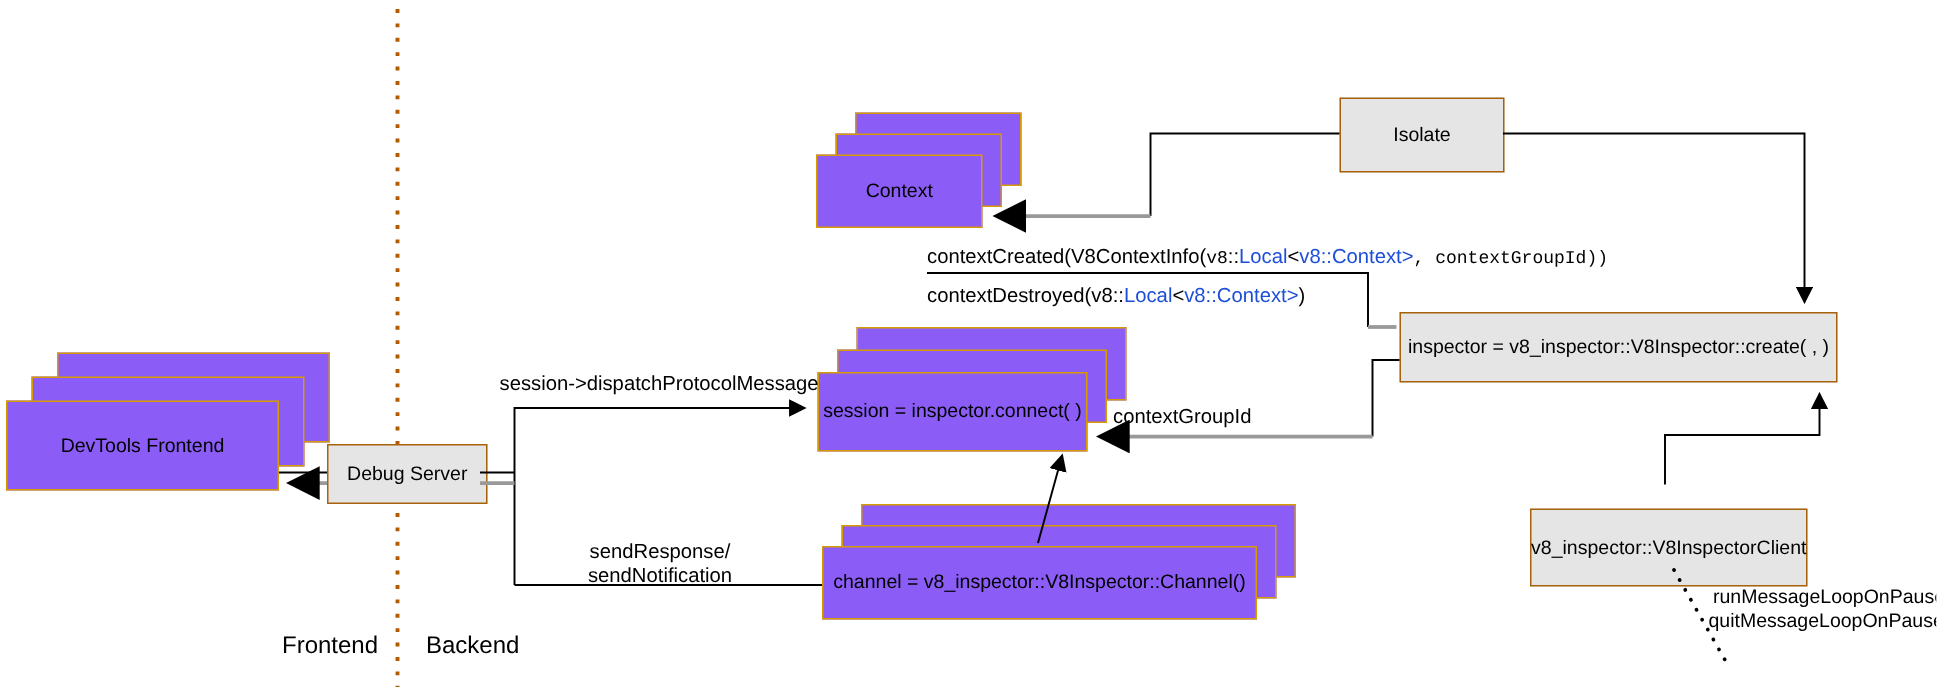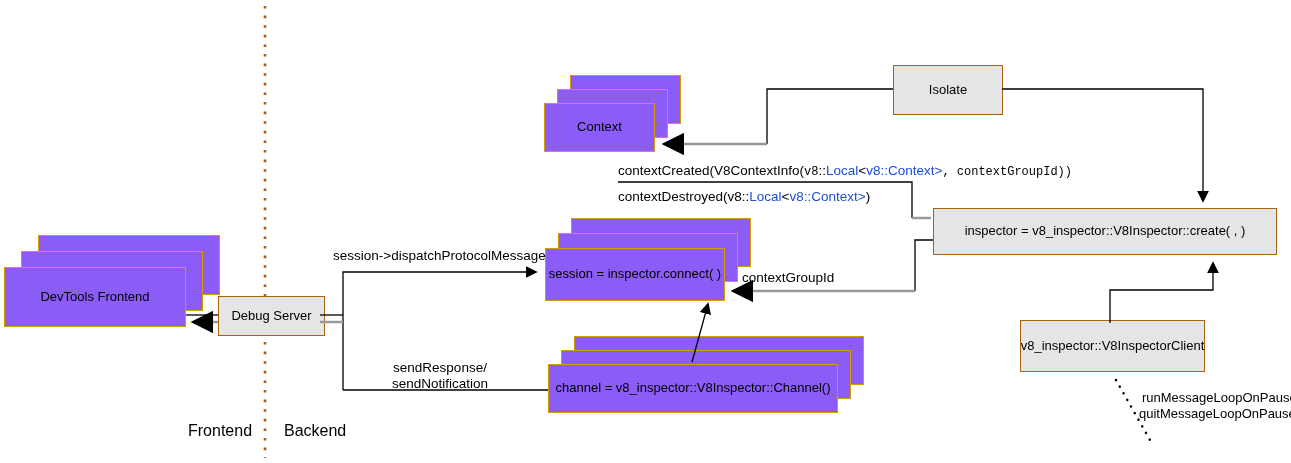--- a/index.html
+++ b/index.html
@@ -55,25 +55,25 @@
   <div class="node light" style="left:574px;top:336px;width:290px;height:49px"></div>
   <div class="node light" style="left:561px;top:350px;width:290px;height:49px"></div>
   <div class="node light" style="left:548px;top:364px;width:290px;height:49px">
     <span>channel = v8_inspector::V8Inspector::Channel()</span>
   </div>
 
   <div class="node dark" style="left:893px;top:65px;width:110px;height:50px">
     <span>Isolate</span>
   </div>
 
-  <div class="node dark" style="left:933px;top:208px;width:344px;height:47px">
+  <div class="node dark" style="left:933px;top:208px;width:292px;height:47px">
     <span>inspector = v8_inspector::V8Inspector::create( , )</span>
   </div>
 
-  <div class="node dark" style="left:1020px;top:320px;width:185px;height:52px">
+  <div class="node dark" style="left:1020px;top:339px;width:185px;height:52px">
     <span>v8_inspector::V8InspectorClient</span>
   </div>
 
   <svg class="layer" width="1291" height="463">
     <defs>
       <marker id="arr" viewBox="0 0 10 10" refX="8.5" refY="5" markerWidth="9" markerHeight="9" orient="auto-start-reverse">
         <path d="M0,0 L10,5 L0,10 z" fill="#000"></path>
       </marker>
     </defs>
 

